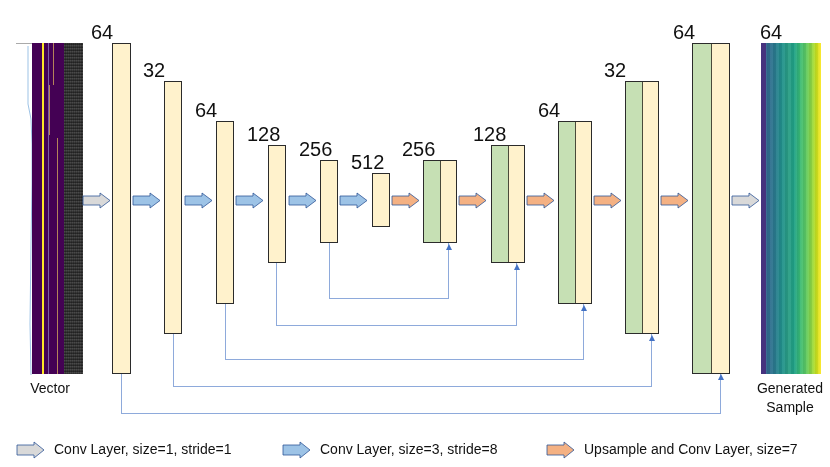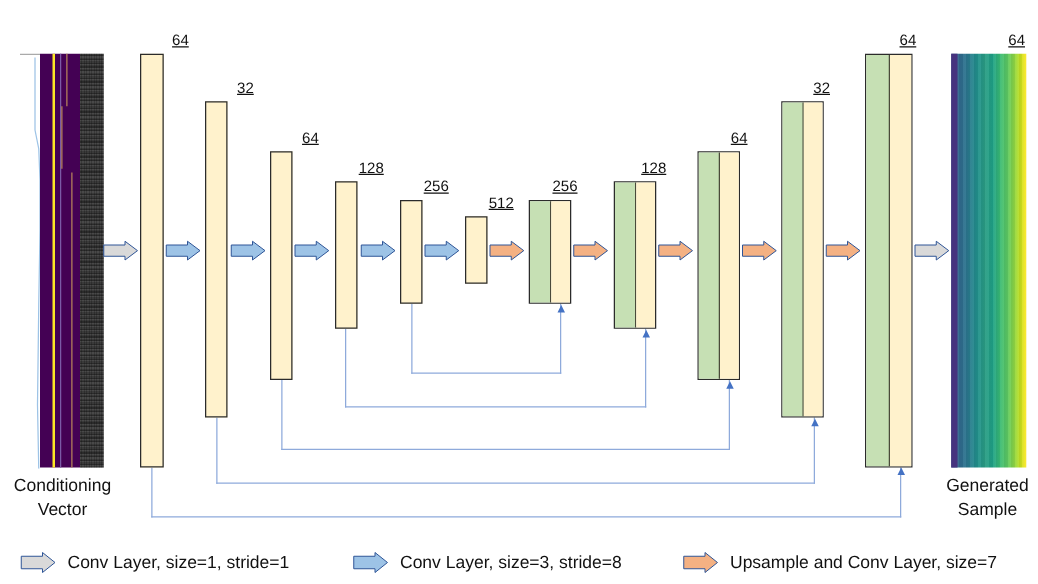--- a/index.html
+++ b/index.html
@@ -4,21 +4,21 @@
 <style>
   * { box-sizing: border-box; margin: 0; padding: 0; }
   html, body { width: 830px; height: 467px; background: #ffffff; overflow: hidden; }
   body { position: relative; font-family: "Liberation Sans", sans-serif; color: #111; }
   .abs { position: absolute; }
   .box { position: absolute; border: 1.5px solid #2b2b2b; }
   .cream { background: #fff2cc; }
   .split { display: flex; }
   .split .g { flex: 1; background: #c6e0b4; border-right: 1.5px solid #4a4a3a; }
   .split .c { flex: 1; background: #fff2cc; }
-  .label { position: absolute; font-size: 12px; text-align: right; width: 60px; margin-left: -30px; line-height: 14px; text-decoration: underline; }
+  .label { position: absolute; font-size: 20px; text-align: left; width: 60px; margin-left: -30px; line-height: 14px; }
   .skip { position: absolute; border: 1px solid #8eaadb; border-top: none; }
   .arrow-up { position: absolute; width: 0; height: 0; border-left: 3px solid transparent; border-right: 3px solid transparent; border-bottom: 6px solid #4472c4; }
   .caption { position: absolute; font-size: 14px; text-align: center; line-height: 19px; }
   .legend { position: absolute; top: 441px; display: flex; font-size: 14px; }
   .legend svg { margin-right: 8px; }
   
   .cond-wrap { position: absolute; left: 16px; top: 43px; width: 67px; height: 331px; }
   .cond-line { position: absolute; left: 0; top: 0; width: 16px; height: 331px; border-top: 1px solid #aaa; }
   .cond-purple { position: absolute; left: 16px; top: 0; width: 32px; height: 331px; background: #440154; }
   .cond-noise { position: absolute; left: 48px; top: 0; width: 19px; height: 331px;
@@ -42,21 +42,20 @@
   <div class="cond-purple">
     <div class="abs" style="left:10px;top:0;width:2px;height:331px;background:#fde725"></div>
     <div class="abs" style="left:16px;top:0;width:1px;height:331px;background:#7b5aa6"></div>
     <div class="abs" style="left:21px;top:0;width:1px;height:42px;background:#b5835a"></div>
     <div class="abs" style="left:17px;top:42px;width:1px;height:50px;background:#b5835a"></div>
     <div class="abs" style="left:25px;top:95px;width:1px;height:236px;background:#b5835a"></div>
   </div>
   <div class="cond-noise"></div>
 </div>
 <div class="caption" style="left:0px;top:379px;width:100px;">
-  <div>Conditioning</div>
   <div>Vector</div>
 </div>
 
 <div class="skip" style="left:329px;top:243px;width:120px;height:56px;"></div>
 <div class="skip" style="left:276px;top:263px;width:241px;height:63px;"></div>
 <div class="skip" style="left:225px;top:304px;width:359px;height:56px;"></div>
 <div class="skip" style="left:173px;top:334px;width:479px;height:53px;"></div>
 <div class="skip" style="left:121px;top:374px;width:600px;height:40px;"></div>
 
 <div class="arrow-up" style="left:446px;top:244px;"></div>

